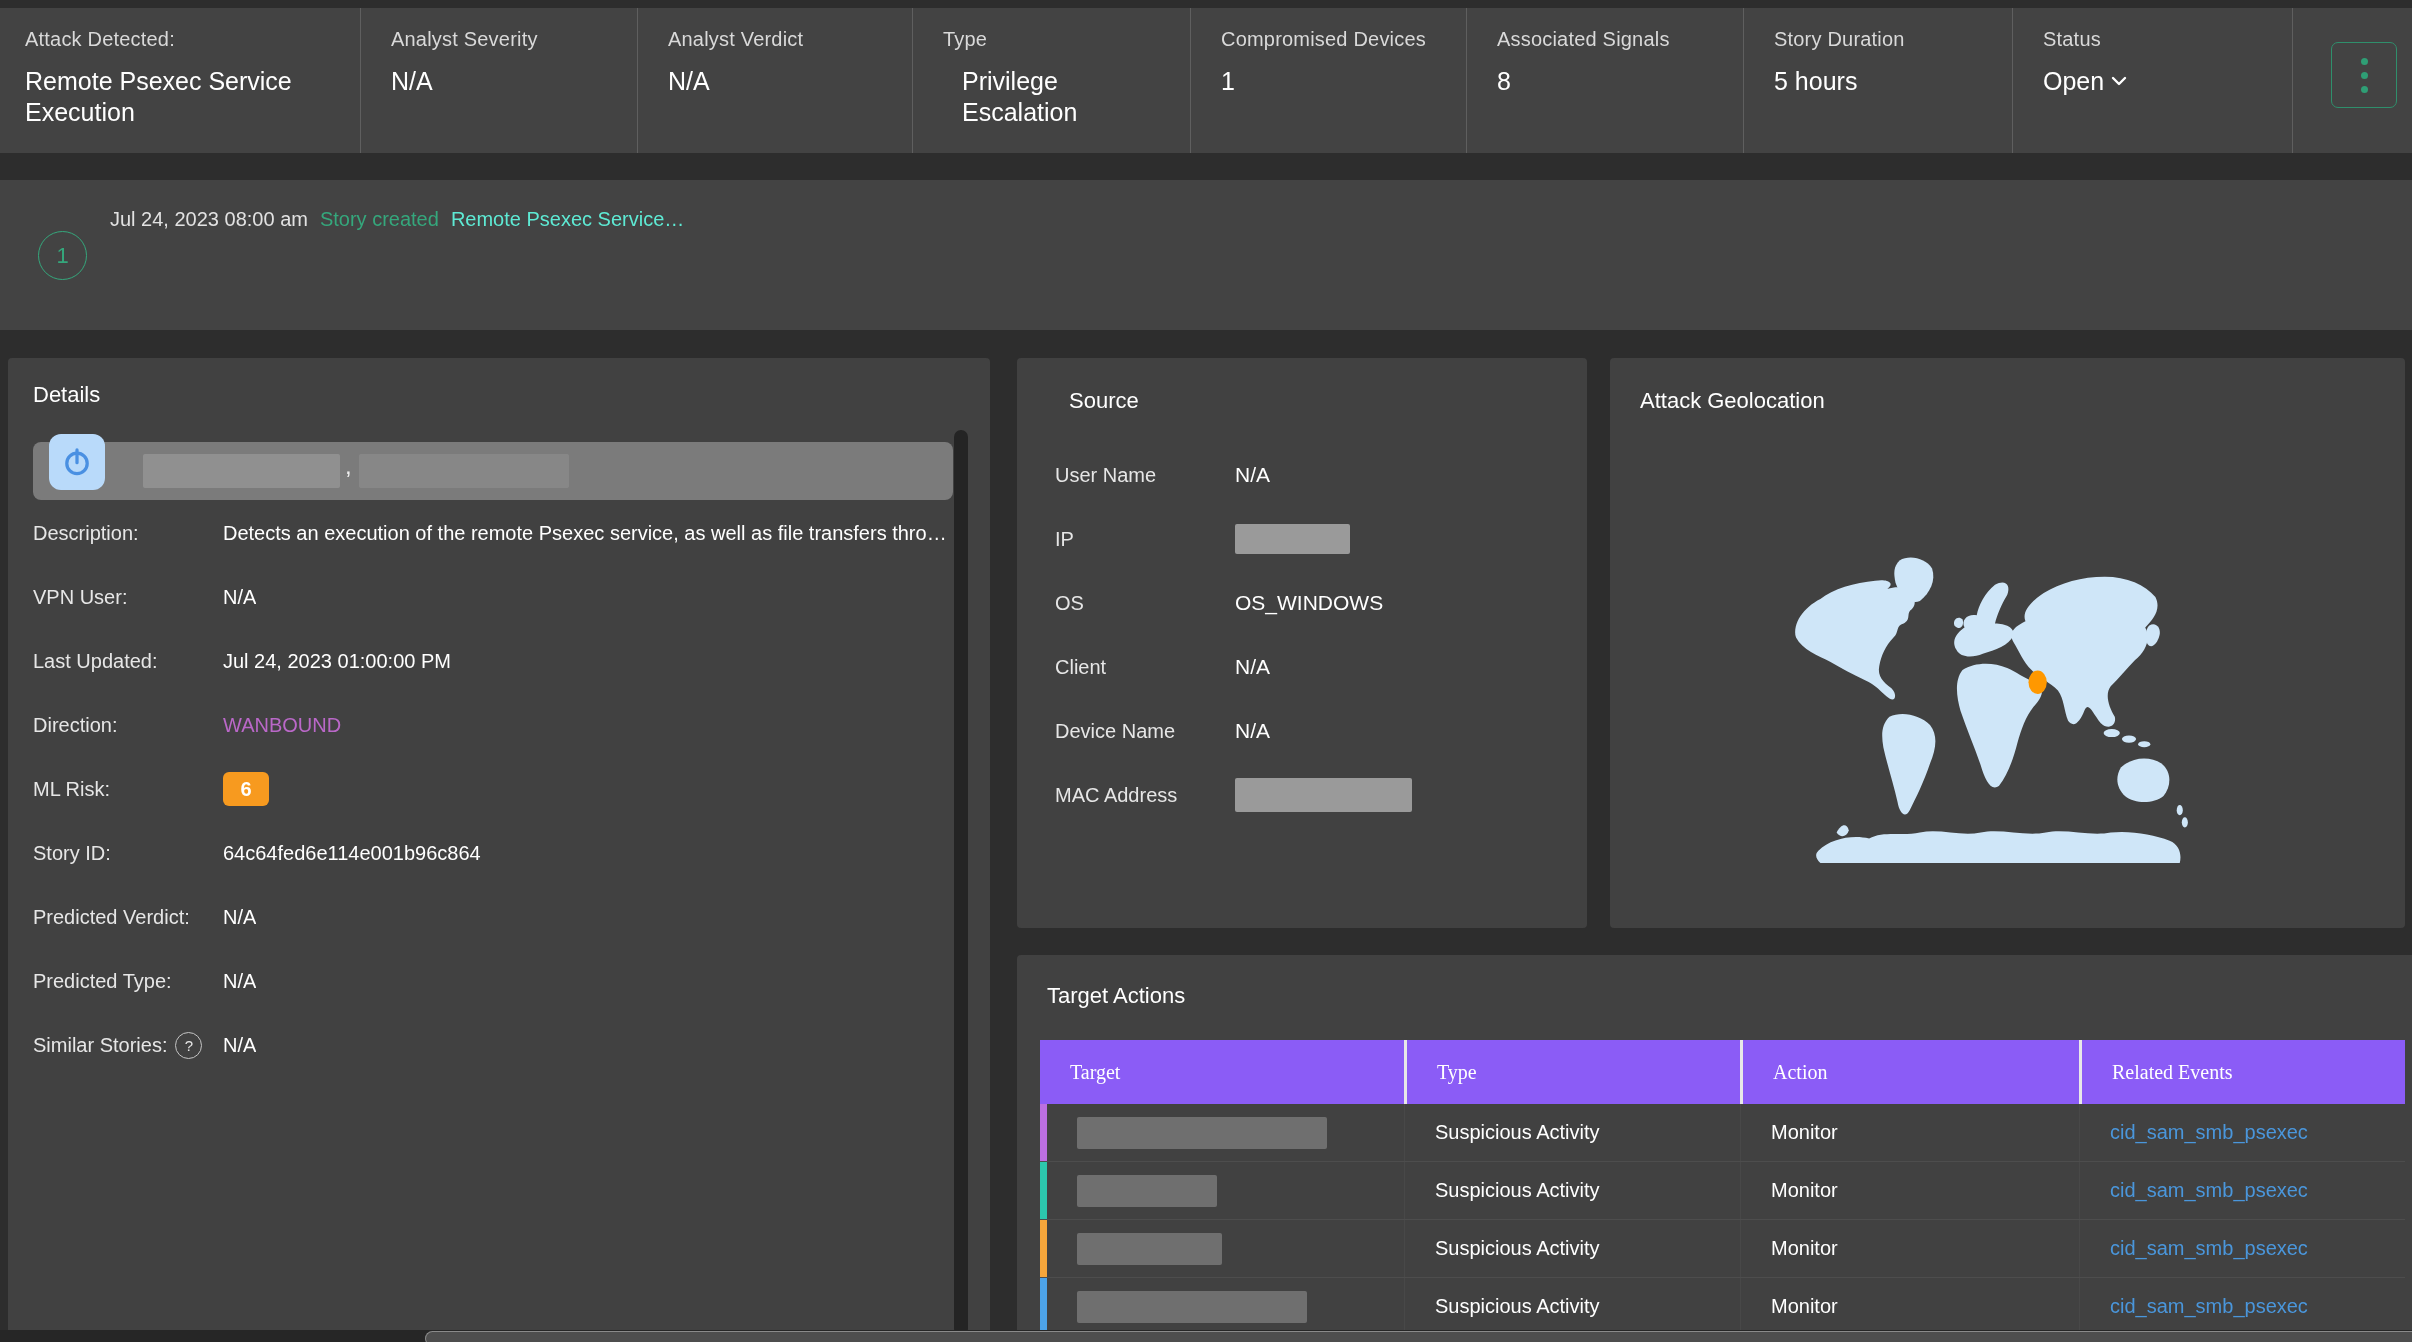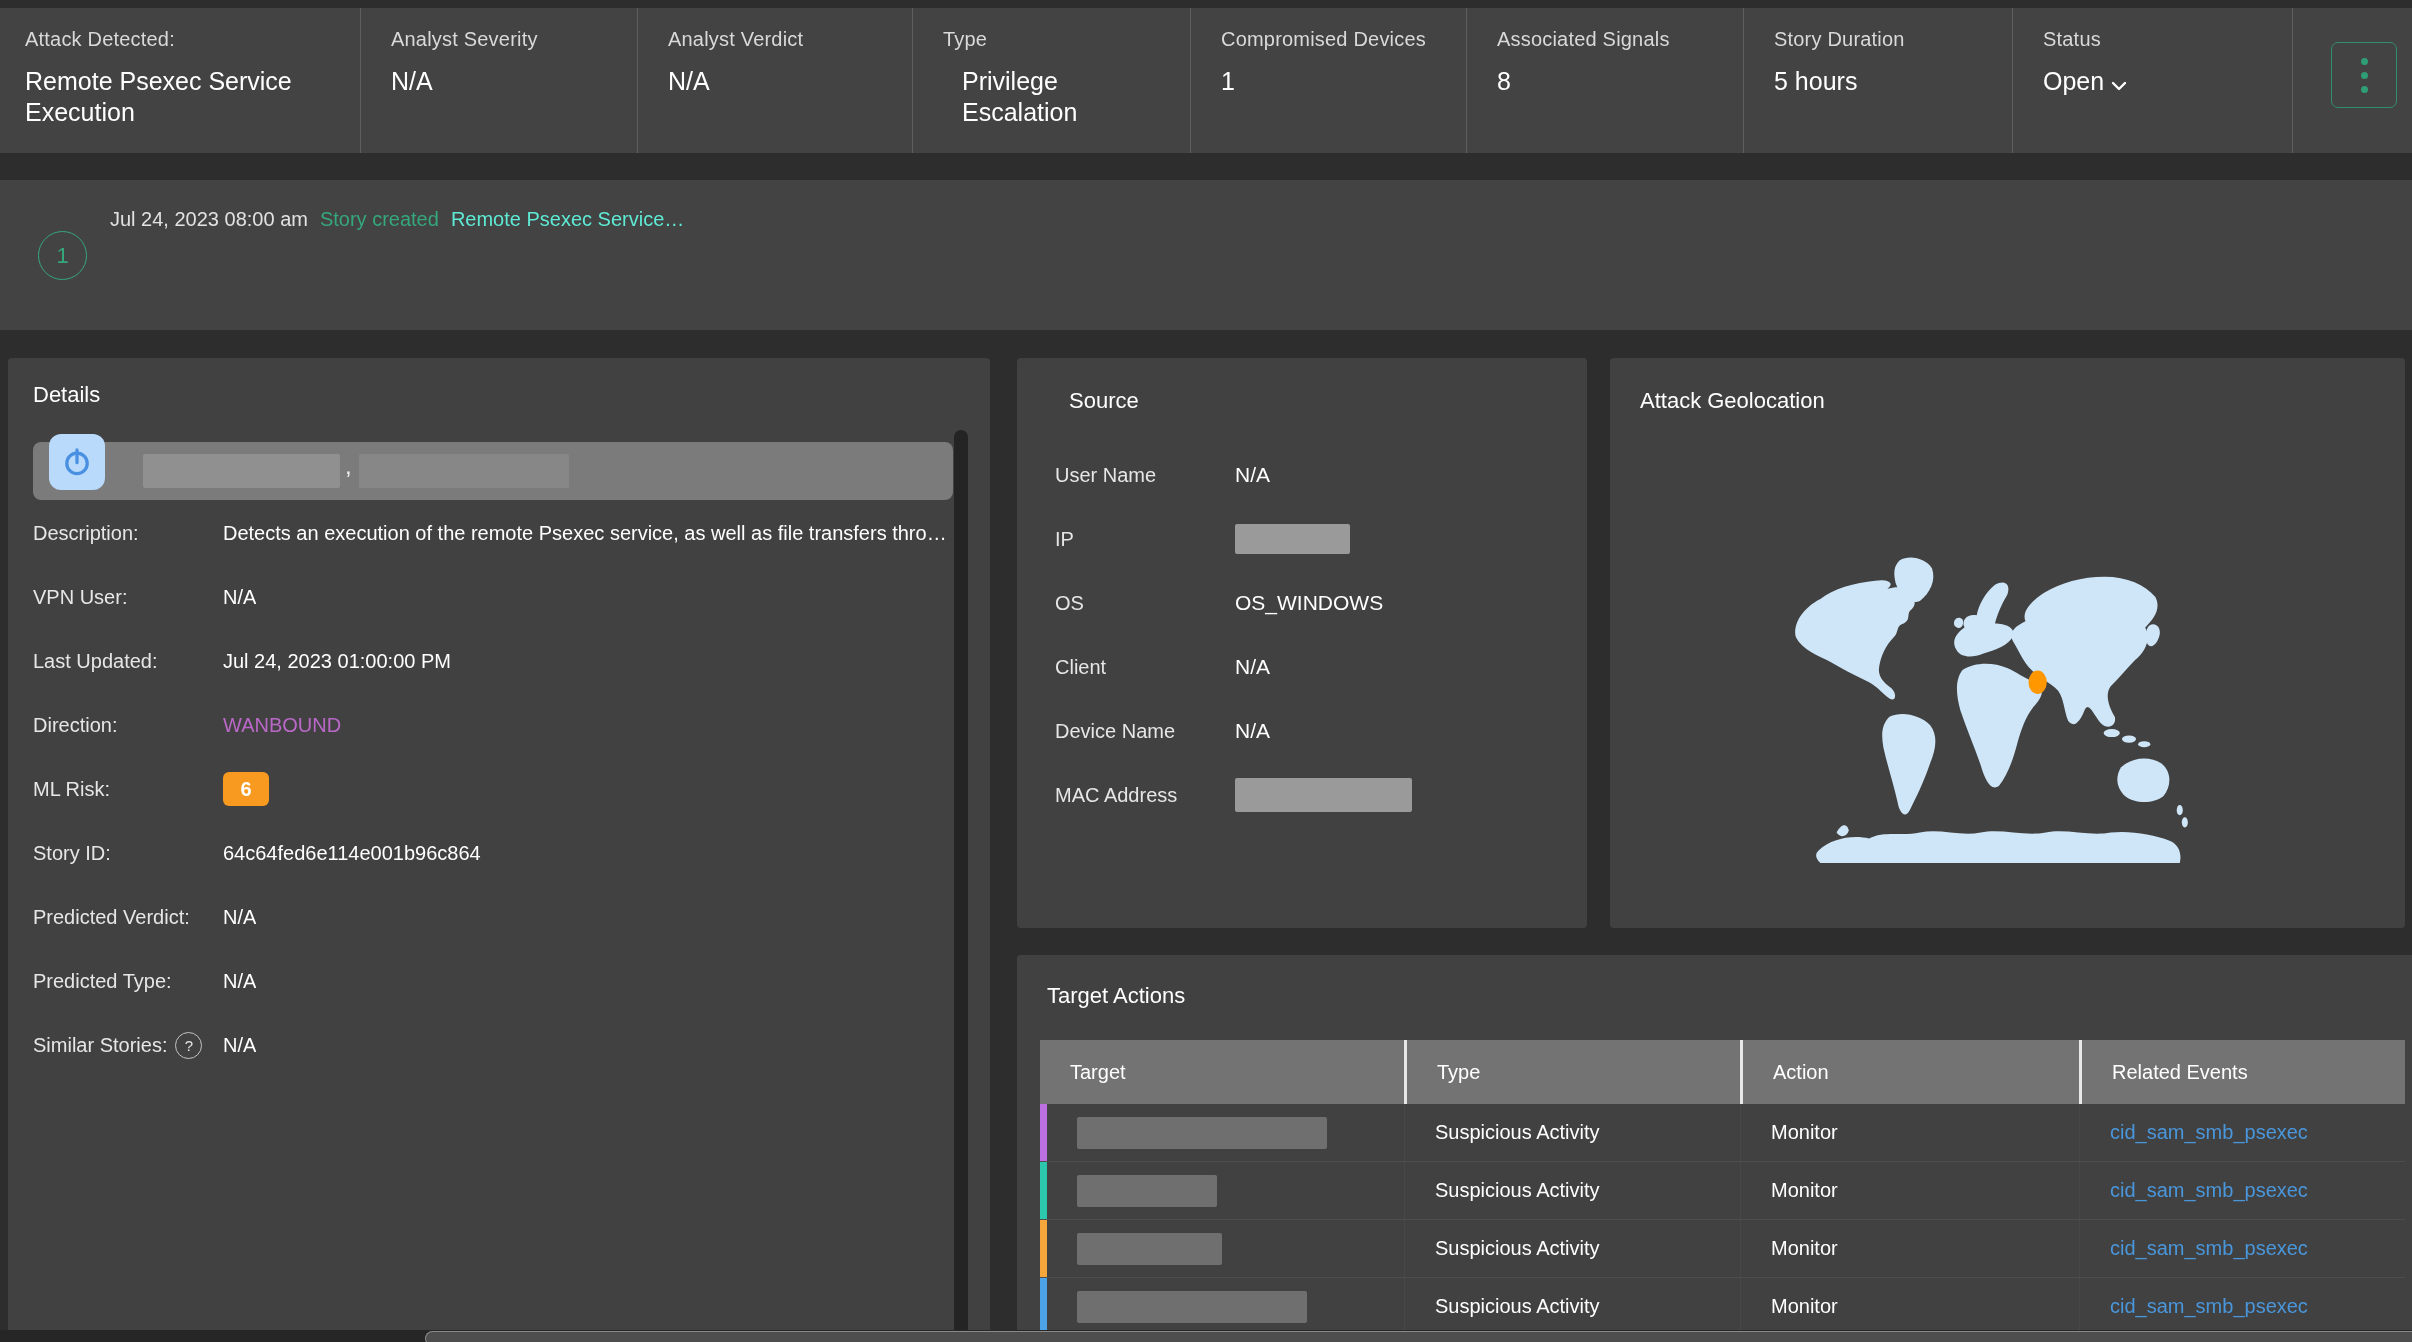--- a/index.html
+++ b/index.html
@@ -14,21 +14,21 @@
   .tcol{box-sizing:border-box;padding:20px 14px 0 30px;}
   .tcol + .tcol{border-left:1px solid #5f5f5f;}
   .tcol-attack{width:360px;padding-left:25px;border-left:none;}
   .tc1{width:277px}.tc2{width:275px}.tc3{width:278px}.tc4{width:276px}
   .tc5{width:277px}.tc6{width:269px}.tc7{width:280px}
   .tcol-menu{flex:1;position:relative;}
   .tlabel{font-size:20px;color:#d9d9d9;letter-spacing:.2px;}
   .tvalue{font-size:25px;color:#ffffff;margin-top:15px;line-height:31px;}
   .tvalue-wrap{max-width:300px;}
   .tvalue-type{max-width:135px;margin-left:19px;}
-  .status-val{display:flex;align-items:flex-end;gap:4px;cursor:pointer;}
+  .status-val{display:flex;align-items:flex-start;gap:4px;cursor:pointer;}
   .chev{width:22px;height:22px;margin-top:4px;}
   .kebab-btn{position:absolute;left:38px;top:34px;width:64px;height:64px;border:1.5px solid #2f8f6c;
     border-radius:7px;background:transparent;display:flex;flex-direction:column;justify-content:center;
     align-items:center;gap:7px;cursor:pointer;}
   .kdot{width:7px;height:7px;border-radius:50%;background:#2f9e75;}
   
   .timeline{position:absolute;left:0;top:180px;width:2412px;height:150px;background:#434343;}
   .step-circle{position:absolute;left:38px;top:51px;width:47px;height:47px;border:1.5px solid #35a77c;
     border-radius:50%;color:#35a77c;font-size:22px;display:flex;align-items:center;justify-content:center;}
   .tl-text{position:absolute;left:110px;top:26px;display:flex;flex-direction:row;gap:12px;}
@@ -72,21 +72,21 @@
   .s-redact-ip{width:115px;height:30px;background:#9a9a9a;}
   .s-redact-mac{width:177px;height:34px;background:#9a9a9a;}
   
   .p-geo{left:1610px;top:358px;width:795px;height:570px;}
   .g-title{position:absolute;left:30px;top:30px;}
   .map{position:absolute;left:170px;top:172px;width:430px;height:335px;}
   
   .p-ta{left:1017px;top:955px;width:1395px;height:387px;border-radius:4px 0 0 0;}
   .ta-title{position:absolute;left:30px;top:28px;}
   .ta-table{position:absolute;left:23px;top:85px;width:1365px;}
-  .ta-head{display:flex;height:64px;background:#737373;}
+  .ta-head{display:flex;height:64px;background:#8b5cf6;font-family:Liberation Serif, serif;}
   .th{box-sizing:border-box;display:flex;align-items:center;padding-left:30px;font-size:20px;color:#fff;}
   .th + .th{border-left:3px solid #e8e8e8;}
   .th1{width:364px}.th2{width:336px}.th3{width:339px}.th4{width:326px}
   .ta-row{display:flex;height:57px;border-bottom:1px solid #4d4d4d;align-items:stretch;}
   .rowbar{width:7px;flex:none;}
   .td{box-sizing:border-box;display:flex;align-items:center;padding-left:30px;font-size:20px;color:#fff;}
   .td + .td{border-left:1px solid #484848;}
   .td1{width:357px}.td2{width:336px}.td3{width:339px}.td4{width:326px}
   .t-redact{height:32px;background:#6f6f6f;}
   .rw1{width:250px}.rw2{width:140px}.rw3{width:145px}.rw4{width:230px}

